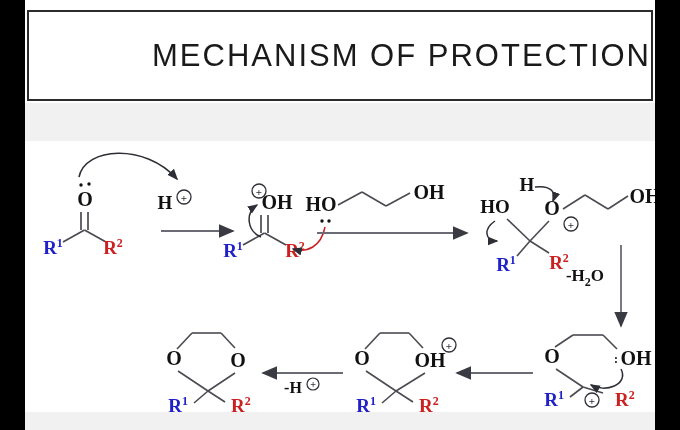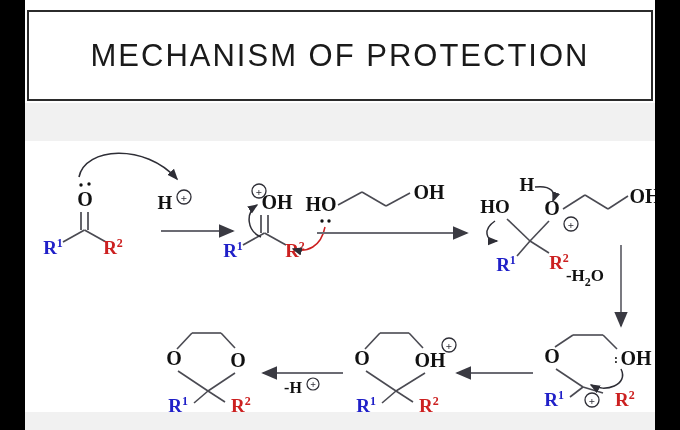--- a/index.html
+++ b/index.html
@@ -31,21 +31,21 @@
     position: absolute;
     left: 2px;
     top: 10px;
     width: 626px;
     height: 91px;
     box-sizing: border-box;
     border: 2px solid #2b2b2b;
     background: #ffffff;
     display: flex;
     align-items: center;
-    justify-content: center;
+    justify-content: flex-end;
   }
   #title-text {
     font-family: "Liberation Sans", sans-serif;
     font-size: 31px;
     letter-spacing: 2.0px;
     color: #1a1a1a;
     font-weight: 400;
     white-space: nowrap;
   }
 

